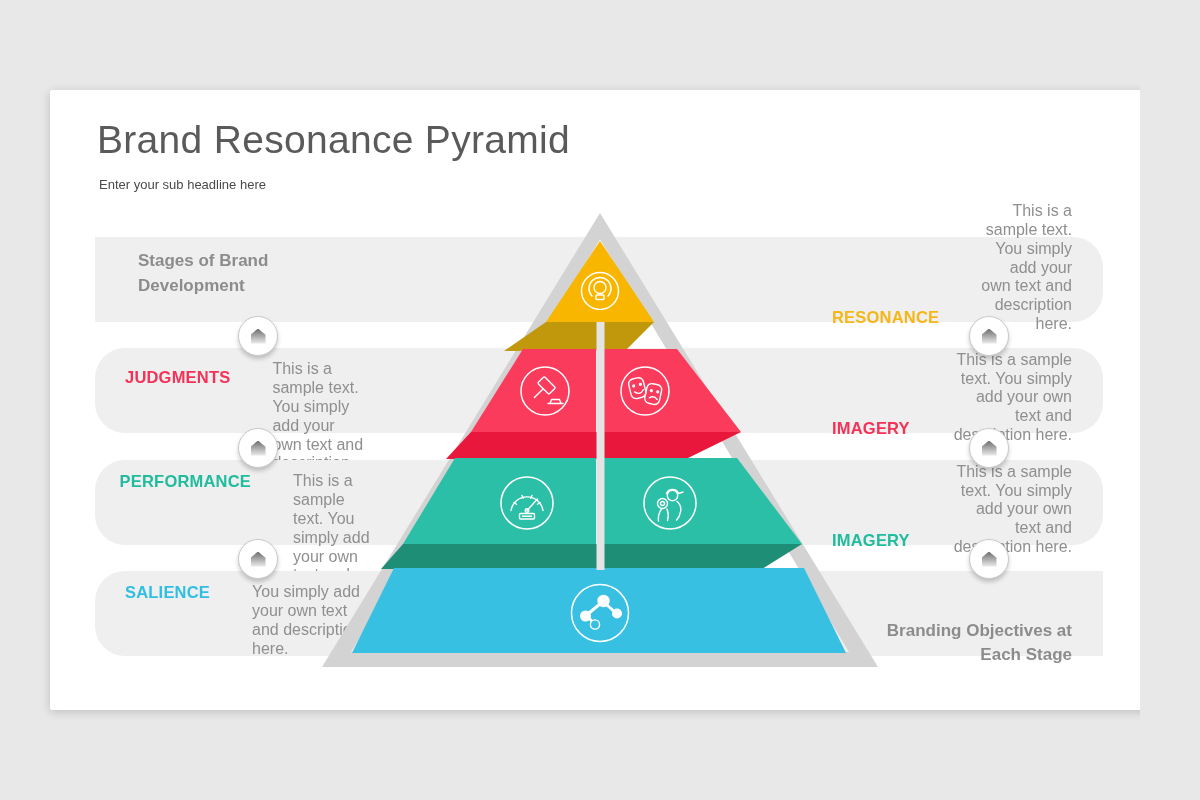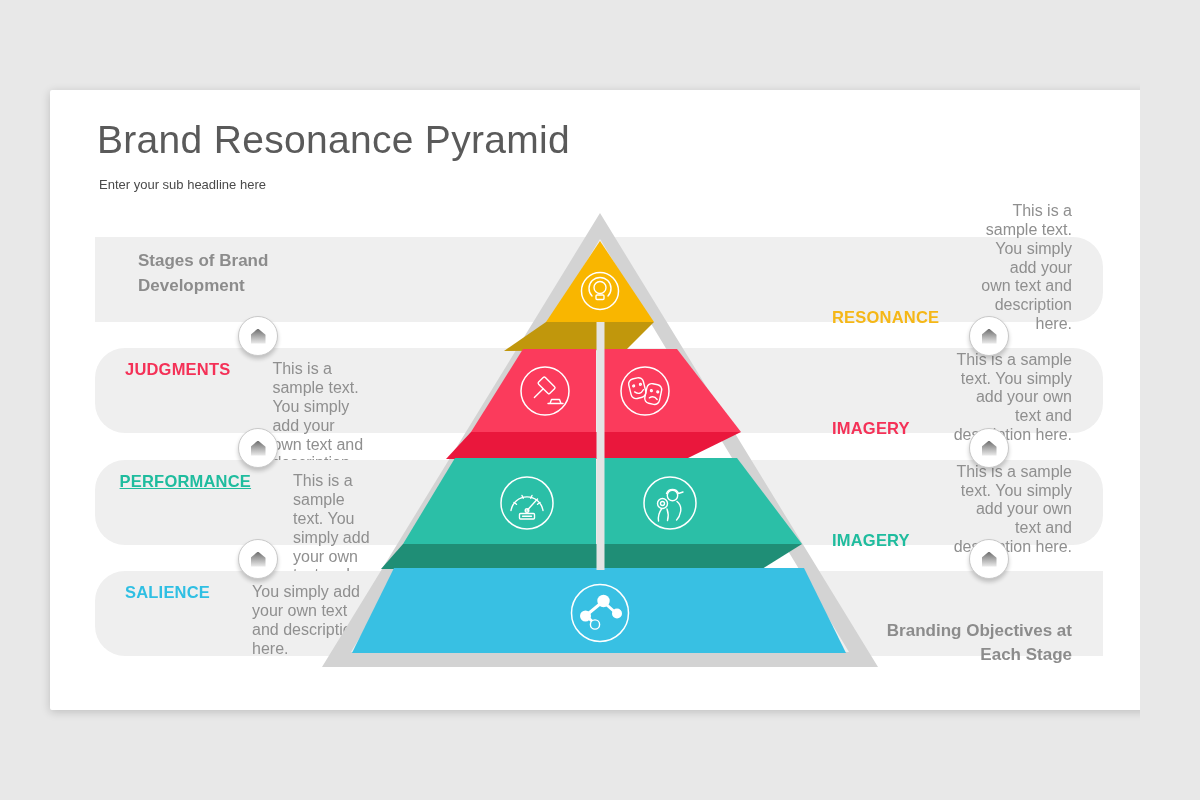--- a/index.html
+++ b/index.html
@@ -43,32 +43,32 @@
         <div class="biglabel">Stages of Brand Development</div>
       </div>
       <div class="cell rt">
         <div class="hd" style="color: rgb(245, 183, 23);">RESONANCE</div>
         <div class="bd">This is a sample text. You simply add your own text and description here.</div>
       </div>
     </div>
 
     <div class="band r2">
       <div class="cell lt">
-        <div class="hd" style="color: rgb(244, 49, 87);">JUDGMENTS</div>
+        <div class="hd" style="color: rgb(244, 49, 87); margin-top: 8px;">JUDGMENTS</div>
         <div class="bd">This is a sample text. You simply add your own text and description here.</div>
       </div>
       <div class="cell rt">
         <div class="hd" style="color: rgb(244, 49, 87);">IMAGERY</div>
         <div class="bd">This is a sample text. You simply add your own text and description here.</div>
       </div>
     </div>
 
     <div class="band r3">
       <div class="cell lt">
-        <div class="hd" style="color: rgb(31, 188, 158); text-decoration: underline;">PERFORMANCE</div>
+        <div class="hd" style="color: rgb(31, 188, 158);">PERFORMANCE</div>
         <div class="bd">This is a sample text. You simply add your own text and description here.</div>
       </div>
       <div class="cell rt">
         <div class="hd" style="color: rgb(31, 188, 158);">IMAGERY</div>
         <div class="bd">This is a sample text. You simply add your own text and description here.</div>
       </div>
     </div>
 
     <div class="band r4">
       <div class="cell rt" style="width:200px;">

